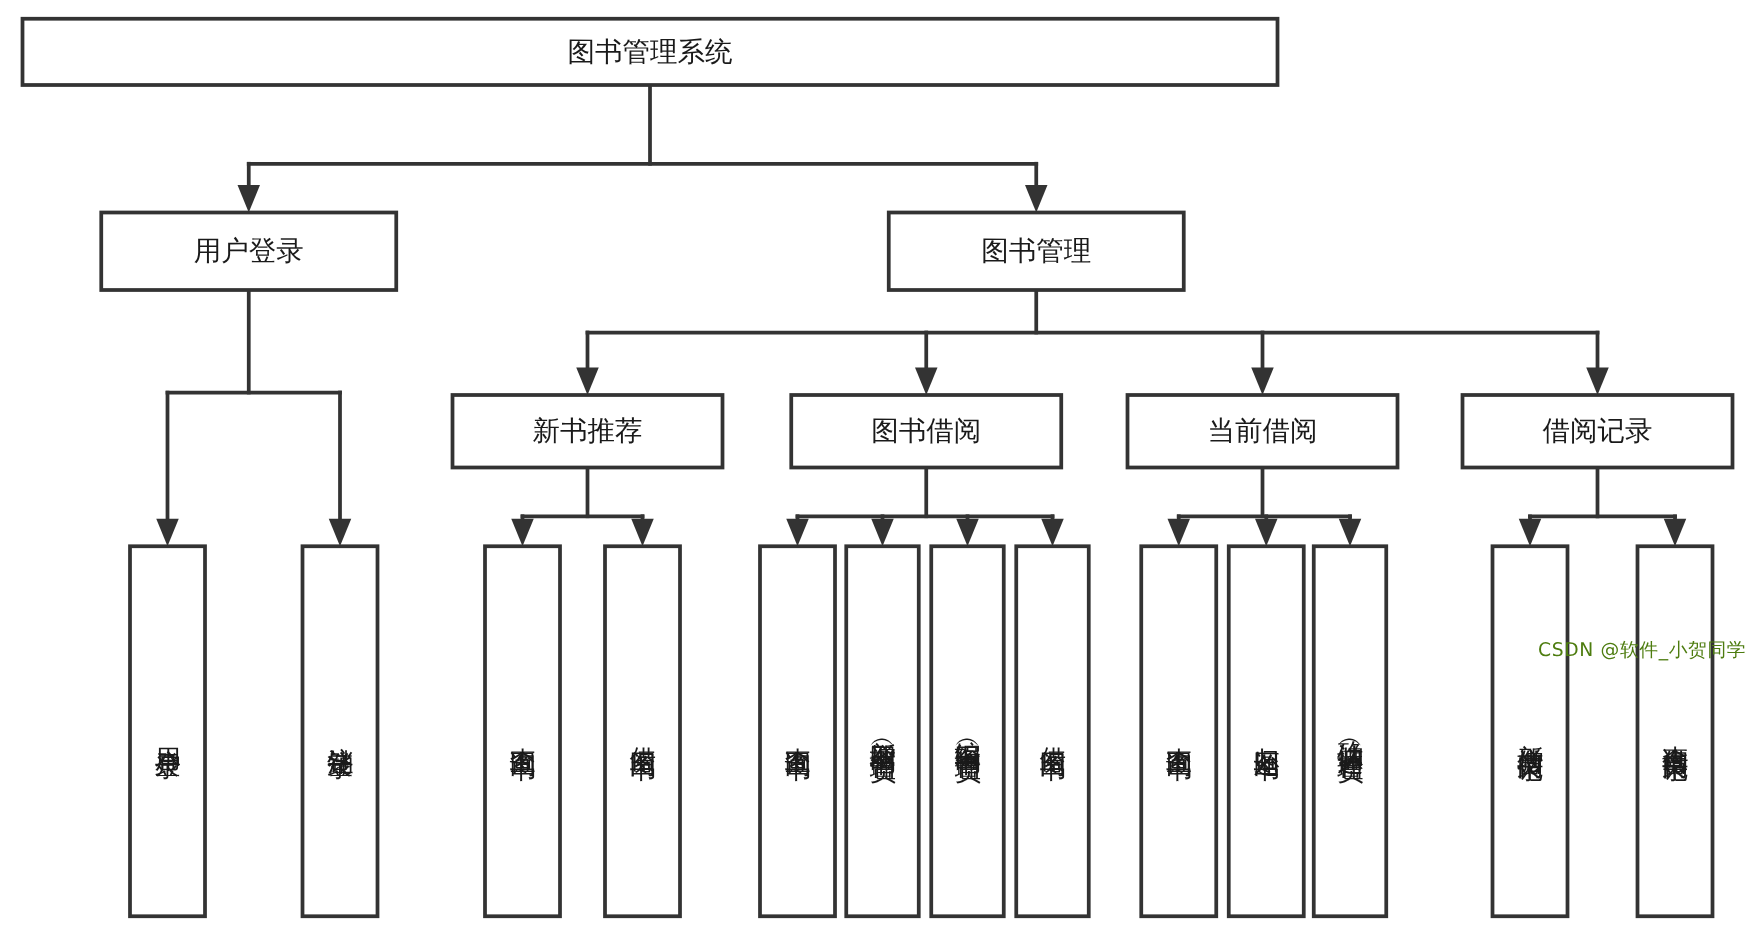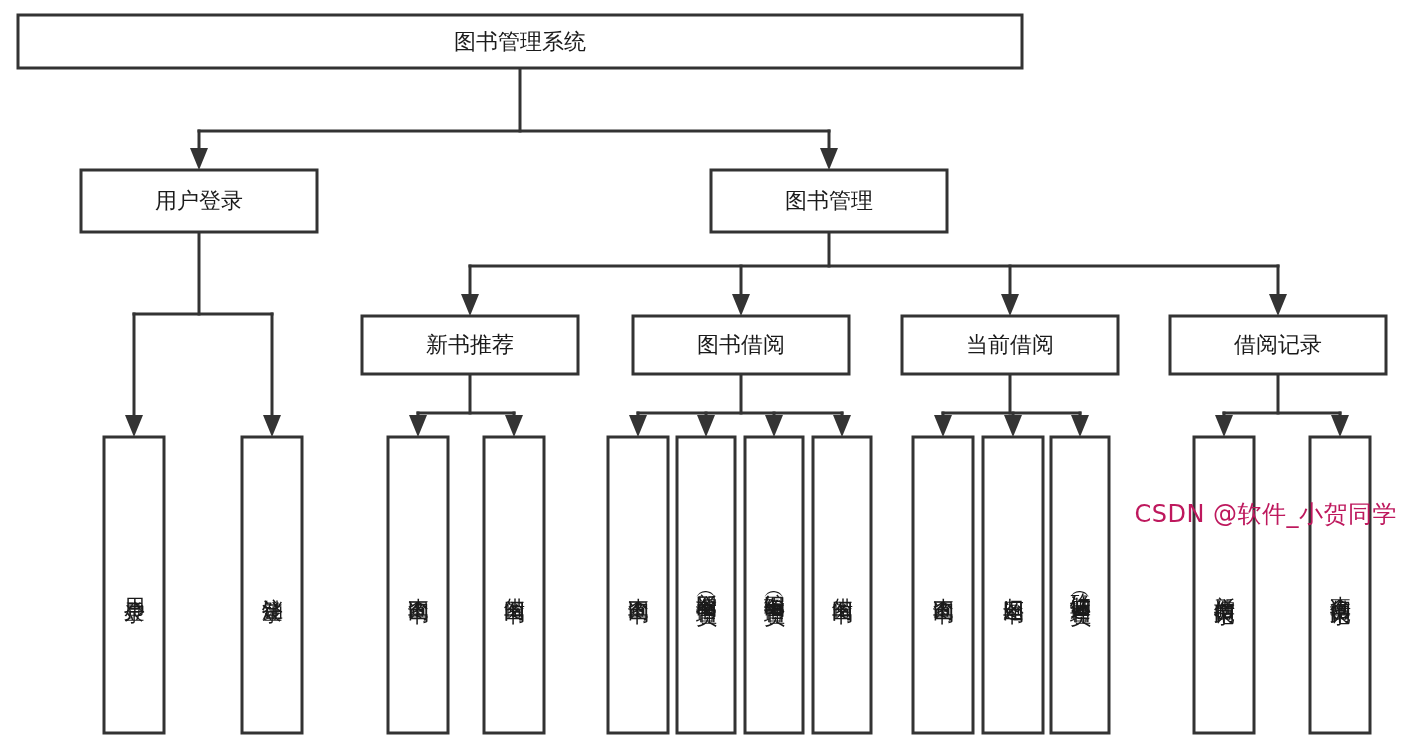--- a/index.html
+++ b/index.html
@@ -63,22 +63,22 @@
     justify-content: center;
     text-align: center;
     white-space: nowrap;
     pointer-events: none;
   }
   .watermark {
     position: absolute;
     right: 8px;
     bottom: 4px;
     font-family: "DejaVu Sans", "Liberation Sans", sans-serif;
-    font-size: 24px;
-    color: #be185d;
+    font-size: 15px;
+    color: #4d7c0f;
     letter-spacing: 0.5px;
     user-select: none;
   }
 </style>
 </head>
 <body>
 
 <div id="diagram-root">
 
   <svg class="diagram" viewBox="0 0 1405 747">

